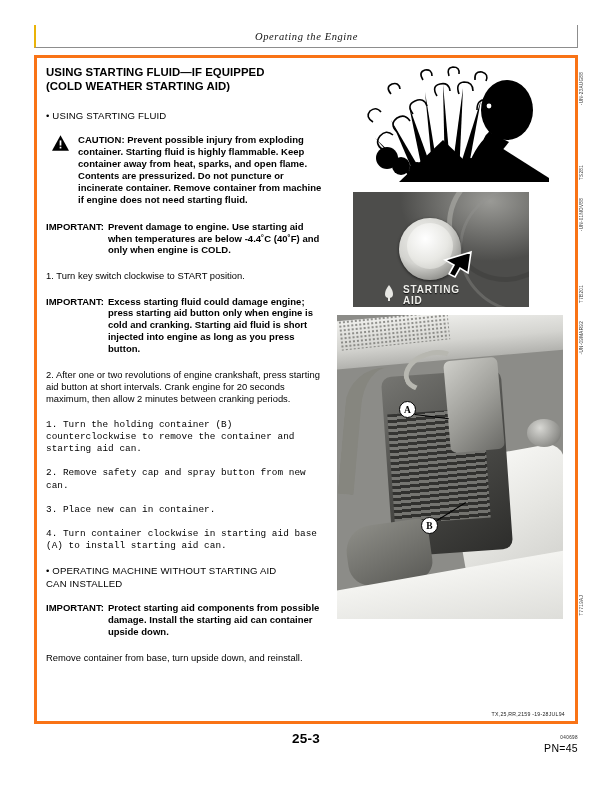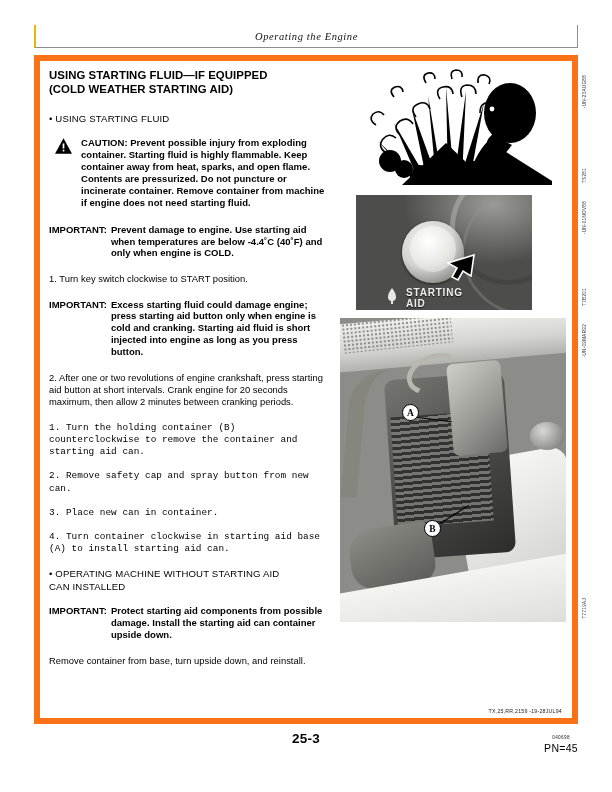--- a/index.html
+++ b/index.html
@@ -21,21 +21,21 @@
     display: flex; align-items: center; justify-content: center;
   }
   .header-title {
     font-family: "Liberation Serif", serif;
     font-style: italic; font-size: 10.5px; letter-spacing: .6px; color: #111;
   }
 
   
   .content-box {
     position: absolute; left: 34px; top: 55px; width: 544px; height: 669px;
-    border: 6px solid #f97316;
+    border: 3px solid #f97316;
   }
 
   
   .col-left {
     position: absolute; left: 9px; top: 8px; width: 280px;
   }
   h1.sec-title {
     font-size: 11.4px; font-weight: bold; line-height: 13.6px;
     letter-spacing: .05px; margin-bottom: 16px;
   }
@@ -204,21 +204,21 @@
   
   .fig-ref {
     position: absolute; right: 10px; bottom: 4px;
     font-size: 5.2px; letter-spacing: .25px; color: #222;
   }
   .page-num {
     position: absolute; left: 0; right: 0; top: 731px; text-align: center;
     font-size: 13.5px; font-weight: bold; letter-spacing: .2px;
   }
   .pn-block {
-    position: absolute; right: 34px; top: 733px; text-align: center; line-height: 10px;
+    position: absolute; right: 34px; top: 733px; text-align: right; line-height: 10px;
   }
   .pn-code { font-size: 4.6px; letter-spacing: .4px; color: #222; }
   .pn-main { font-size: 10.5px; letter-spacing: .3px; }
 </style>
 </head>
 <body>
 
 <div class="page">
 
   <div class="header-box">

